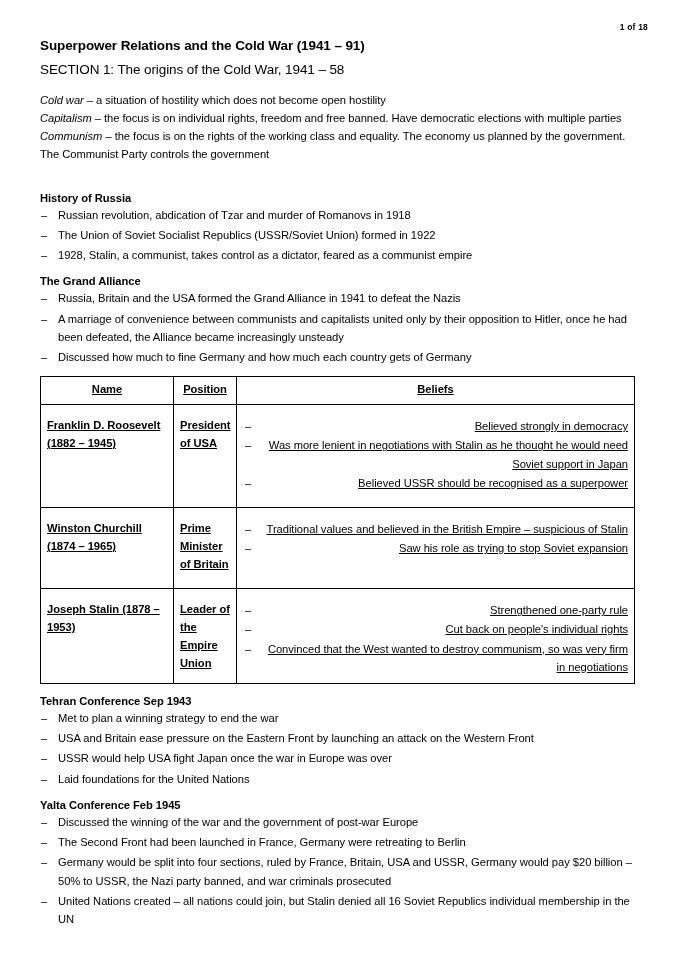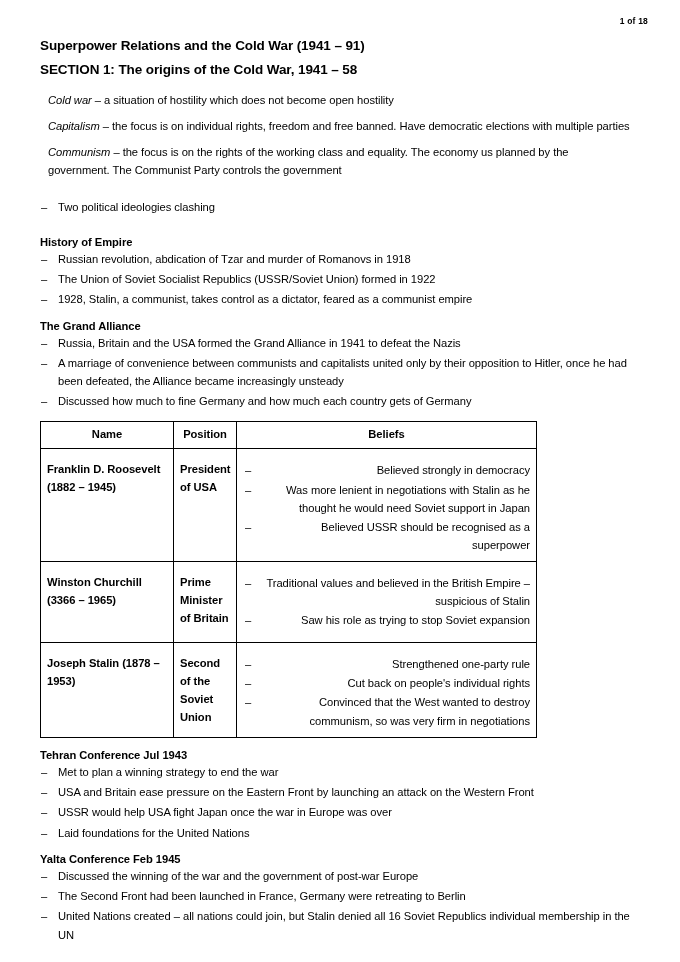--- a/index.html
+++ b/index.html
@@ -17,49 +17,49 @@
   }
   .page {
     position: relative;
     width: 680px;
     height: 962px;
     box-sizing: border-box;
     padding: 0;
   }
   .page-number {
     position: absolute;
-    top: 16px;
+    top: 22px;
     right: 32px;
     font-size: 8.5px;
     font-weight: bold;
     letter-spacing: 0.2px;
     color: #000;
   }
   .content {
     position: absolute;
     left: 40px;
     top: 38px;
     width: 600px;
   }
   h1.doc-title {
     font-size: 13.5px;
     font-weight: bold;
     margin: 0 0 9px 0;
     letter-spacing: -0.1px;
   }
   h2.doc-subtitle {
     font-size: 13.5px;
-    font-weight: bold;
+    font-weight: normal;
     margin: 0 0 14px 0;
     letter-spacing: -0.1px;
   }
   .definition {
     font-size: 11.2px;
     line-height: 1.62;
-    margin: 8px;
+    margin: 0;
     letter-spacing: -0.05px;
   }
   .definition .term {
     font-style: italic;
   }
   .section-heading {
     font-size: 11.2px;
     font-weight: bold;
     margin: 11px 0 2px 0;
     letter-spacing: -0.05px;
@@ -82,23 +82,24 @@
     position: absolute;
     left: 1px;
     top: 0;
     color: #000;
   }
   .spacer-sm { height: 10px; }
   .spacer-xs { height: 7px; }
 
   table.people-table {
     border-collapse: collapse;
-    width: 497px;
+    width: 595px;
     margin: 10px 0 0 0;
     table-layout: fixed;
+    text-decoration: underline;
   }
   table.people-table th,
   table.people-table td {
     border: 1px solid #000000;
     vertical-align: top;
     padding: 12px 6px 6px 6px;
     font-size: 11.2px;
     line-height: 1.6;
     letter-spacing: -0.05px;
   }
@@ -152,27 +153,24 @@
     <h2 class="doc-subtitle">SECTION 1: The origins of the Cold War, 1941 – 58</h2>
 
     <div>
       <p class="definition"><span class="term">Cold war</span><span> – a situation of hostility which does not become open hostility</span></p>
       <p class="definition"><span class="term">Capitalism</span><span> – the focus is on individual rights, freedom and free banned. Have democratic elections with multiple parties</span></p>
       <p class="definition"><span class="term">Communism</span><span> – the focus is on the rights of the working class and equality. The economy us planned by the government. The Communist Party controls the government</span></p>
     </div>
 
     <div class="spacer-sm"></div>
 
-    <ul class="dash-list">
-      <li>Two political ideologies clashing</li>
-    </ul>
 
     <div class="spacer-xs"></div>
 
-    <h3 class="section-heading">History of Empire</h3>
+    <h3 class="section-heading">History of Russia</h3>
     <ul class="dash-list">
       <li>Russian revolution, abdication of Tzar and murder of Romanovs in 1918</li>
       <li>The Union of Soviet Socialist Republics (USSR/Soviet Union) formed in 1922</li>
       <li>1928, Stalin, a communist, takes control as a dictator, feared as a communist empire</li>
     </ul>
 
     <h3 class="section-heading">The Grand Alliance</h3>
     <ul class="dash-list">
       <li>Russia, Britain and the USA formed the Grand Alliance in 1941 to defeat the Nazis</li>
       <li>A marriage of convenience between communists and capitalists united only by their opposition to Hitler, once he had been defeated, the Alliance became increasingly unsteady</li>
@@ -198,52 +196,53 @@
           <td class="cell-position">President of USA</td>
           <td class="cell-beliefs">
             <ul>
               <li>Believed strongly in democracy</li>
               <li>Was more lenient in negotiations with Stalin as he thought he would need Soviet support in Japan</li>
               <li>Believed USSR should be recognised as a superpower</li>
             </ul>
           </td>
         </tr>
         <tr class="row-tall-2">
-          <td class="cell-name">Winston Churchill (3366 – 1965)</td>
+          <td class="cell-name">Winston Churchill (1874 – 1965)</td>
           <td class="cell-position">Prime Minister of Britain</td>
           <td class="cell-beliefs">
             <ul>
               <li>Traditional values and believed in the British Empire – suspicious of Stalin</li>
               <li>Saw his role as trying to stop Soviet expansion</li>
             </ul>
           </td>
         </tr>
         <tr class="row-tall-3">
           <td class="cell-name">Joseph Stalin (1878 – 1953)</td>
-          <td class="cell-position">Second of the Soviet Union</td>
+          <td class="cell-position">Leader of the Empire Union</td>
           <td class="cell-beliefs">
             <ul>
               <li>Strengthened one-party rule</li>
               <li>Cut back on people's individual rights</li>
               <li>Convinced that the West wanted to destroy communism, so was very firm in negotiations</li>
             </ul>
           </td>
         </tr>
       </tbody>
     </table>
 
-    <h3 class="section-heading">Tehran Conference Jul 1943</h3>
+    <h3 class="section-heading">Tehran Conference Sep 1943</h3>
     <ul class="dash-list">
       <li>Met to plan a winning strategy to end the war</li>
       <li>USA and Britain ease pressure on the Eastern Front by launching an attack on the Western Front</li>
       <li>USSR would help USA fight Japan once the war in Europe was over</li>
       <li>Laid foundations for the United Nations</li>
     </ul>
 
     <h3 class="section-heading">Yalta Conference Feb 1945</h3>
     <ul class="dash-list">
       <li>Discussed the winning of the war and the government of post-war Europe</li>
       <li>The Second Front had been launched in France, Germany were retreating to Berlin</li>
+      <li>Germany would be split into four sections, ruled by France, Britain, USA and USSR, Germany would pay $20 billion – 50% to USSR, the Nazi party banned, and war criminals prosecuted</li>
       <li>United Nations created – all nations could join, but Stalin denied all 16 Soviet Republics individual membership in the UN</li>
     </ul>
 
   </div>
 </div>
 
 </body></html>

